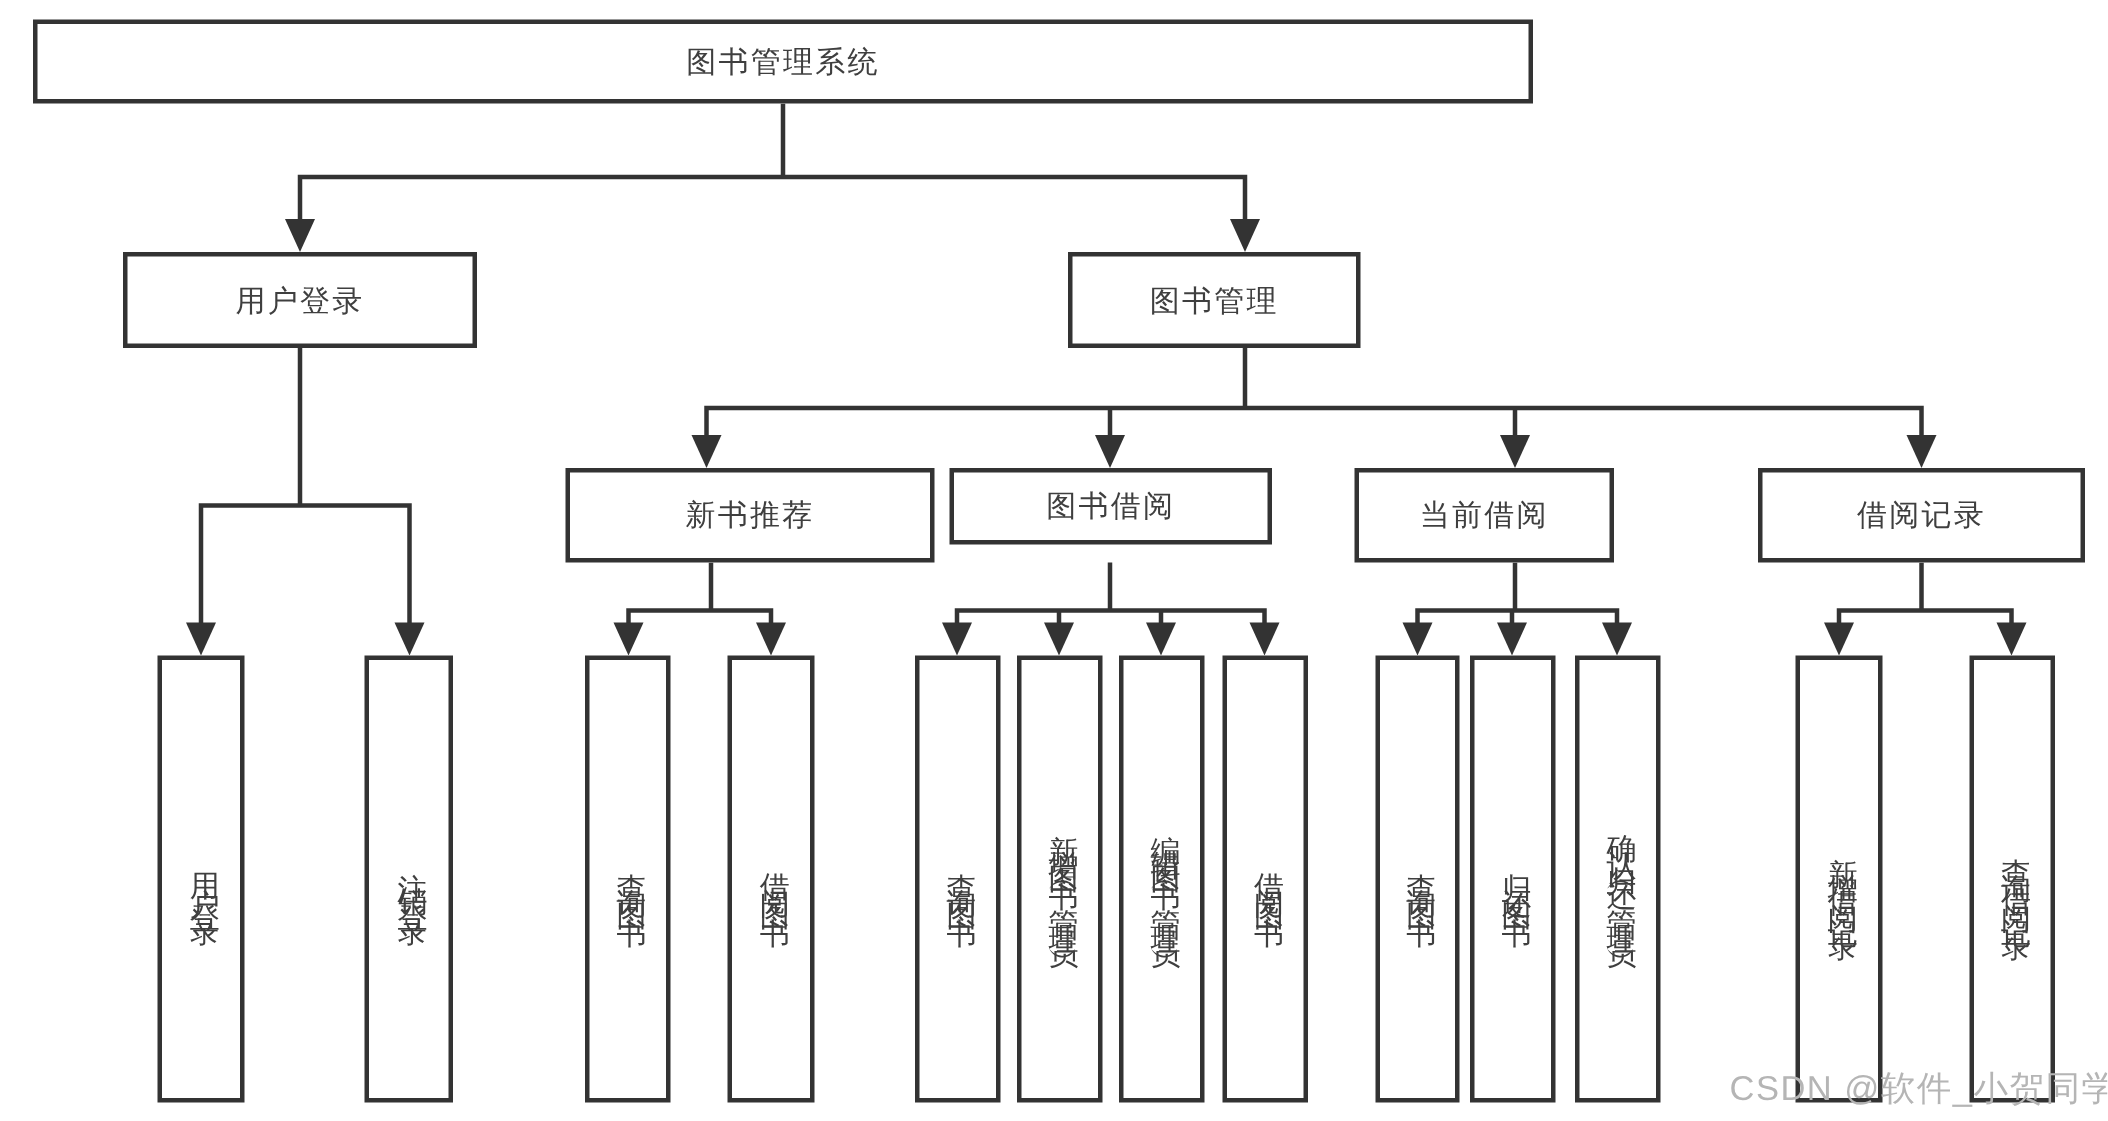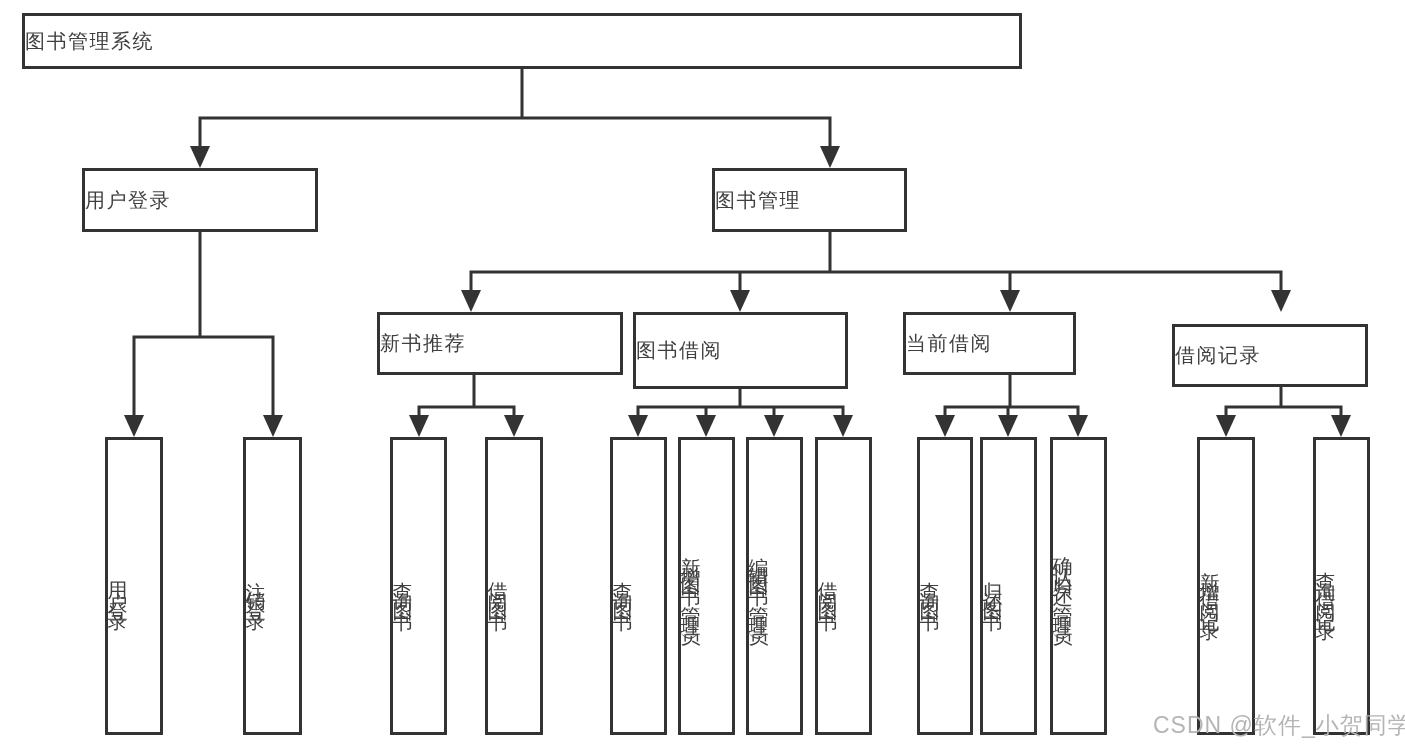--- a/index.html
+++ b/index.html
@@ -22,22 +22,23 @@
     width: 1405px;
     height: 747px;
   }
   .node {
     position: absolute;
     box-sizing: border-box;
     border: 3px solid #333333;
     background: #ffffff;
     display: flex;
     align-items: center;
-    justify-content: flex-start;
+    justify-content: center;
     color: #3f3f3f;
+    font-family: Liberation Mono, monospace;
   }
   .node-h .label {
     font-size: 20px;
     letter-spacing: 1.5px;
     white-space: nowrap;
   }
   .node-v .label {
     writing-mode: vertical-rl;
     text-orientation: mixed;
     font-size: 20px;
@@ -111,27 +112,27 @@
   <div class="node node-h" style="left:82px;top:168px;width:236px;height:64px">
     <span class="label">用户登录</span>
   </div>
   <div class="node node-h" style="left:712px;top:168px;width:195px;height:64px">
     <span class="label">图书管理</span>
   </div>
 
   <div class="node node-h" style="left:377px;top:312px;width:246px;height:63px">
     <span class="label">新书推荐</span>
   </div>
-  <div class="node node-h" style="left:633px;top:312px;width:215px;height:77px">
+  <div class="node node-h" style="left:633px;top:312px;width:215px;height:51px">
     <span class="label">图书借阅</span>
   </div>
   <div class="node node-h" style="left:903px;top:312px;width:173px;height:63px">
     <span class="label">当前借阅</span>
   </div>
-  <div class="node node-h" style="left:1172px;top:324px;width:196px;height:63px">
+  <div class="node node-h" style="left:1172px;top:312px;width:218px;height:63px">
     <span class="label">借阅记录</span>
   </div>
 
   <div class="node node-v" style="left:105px;top:437px;width:58px;height:298px">
     <span class="label">用户登录</span>
   </div>
   <div class="node node-v" style="left:243px;top:437px;width:59px;height:298px">
     <span class="label">注销登录</span>
   </div>
 

